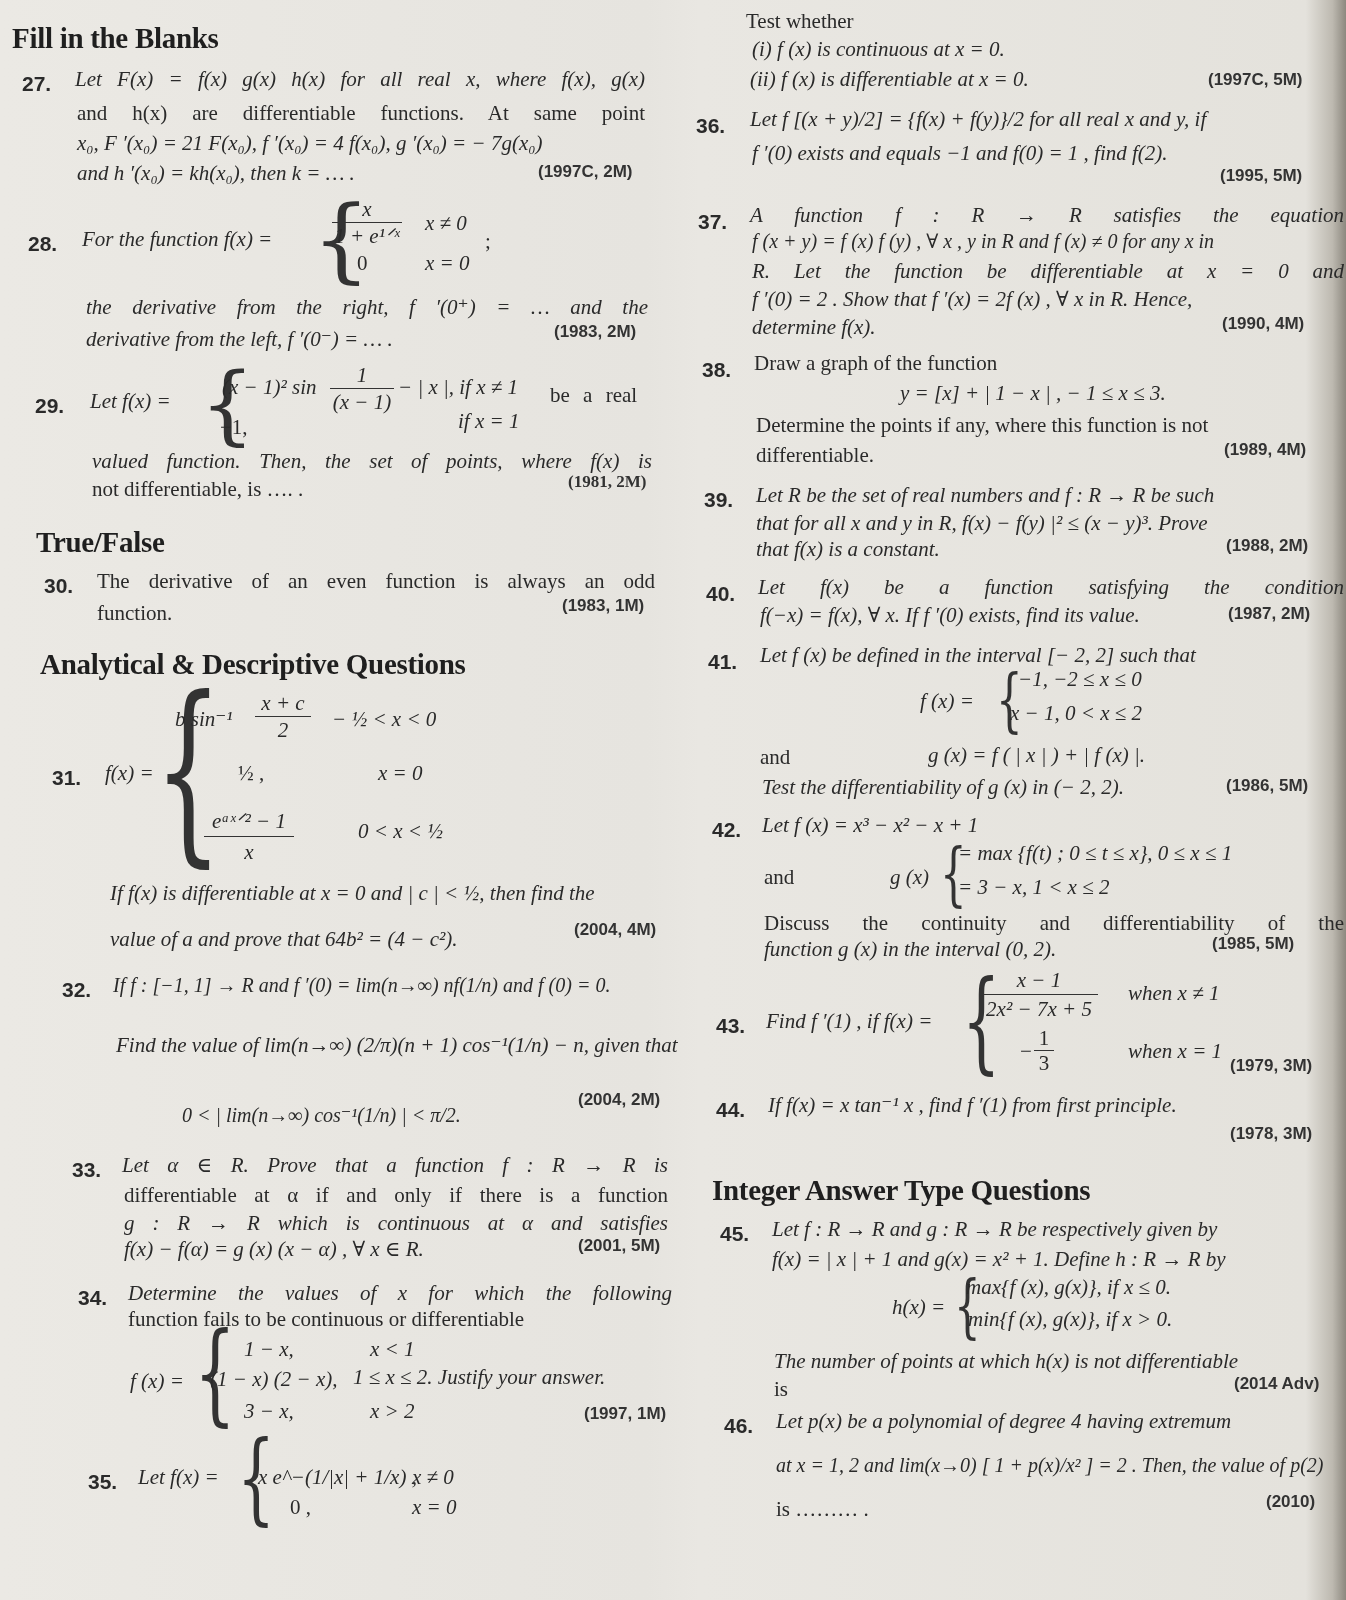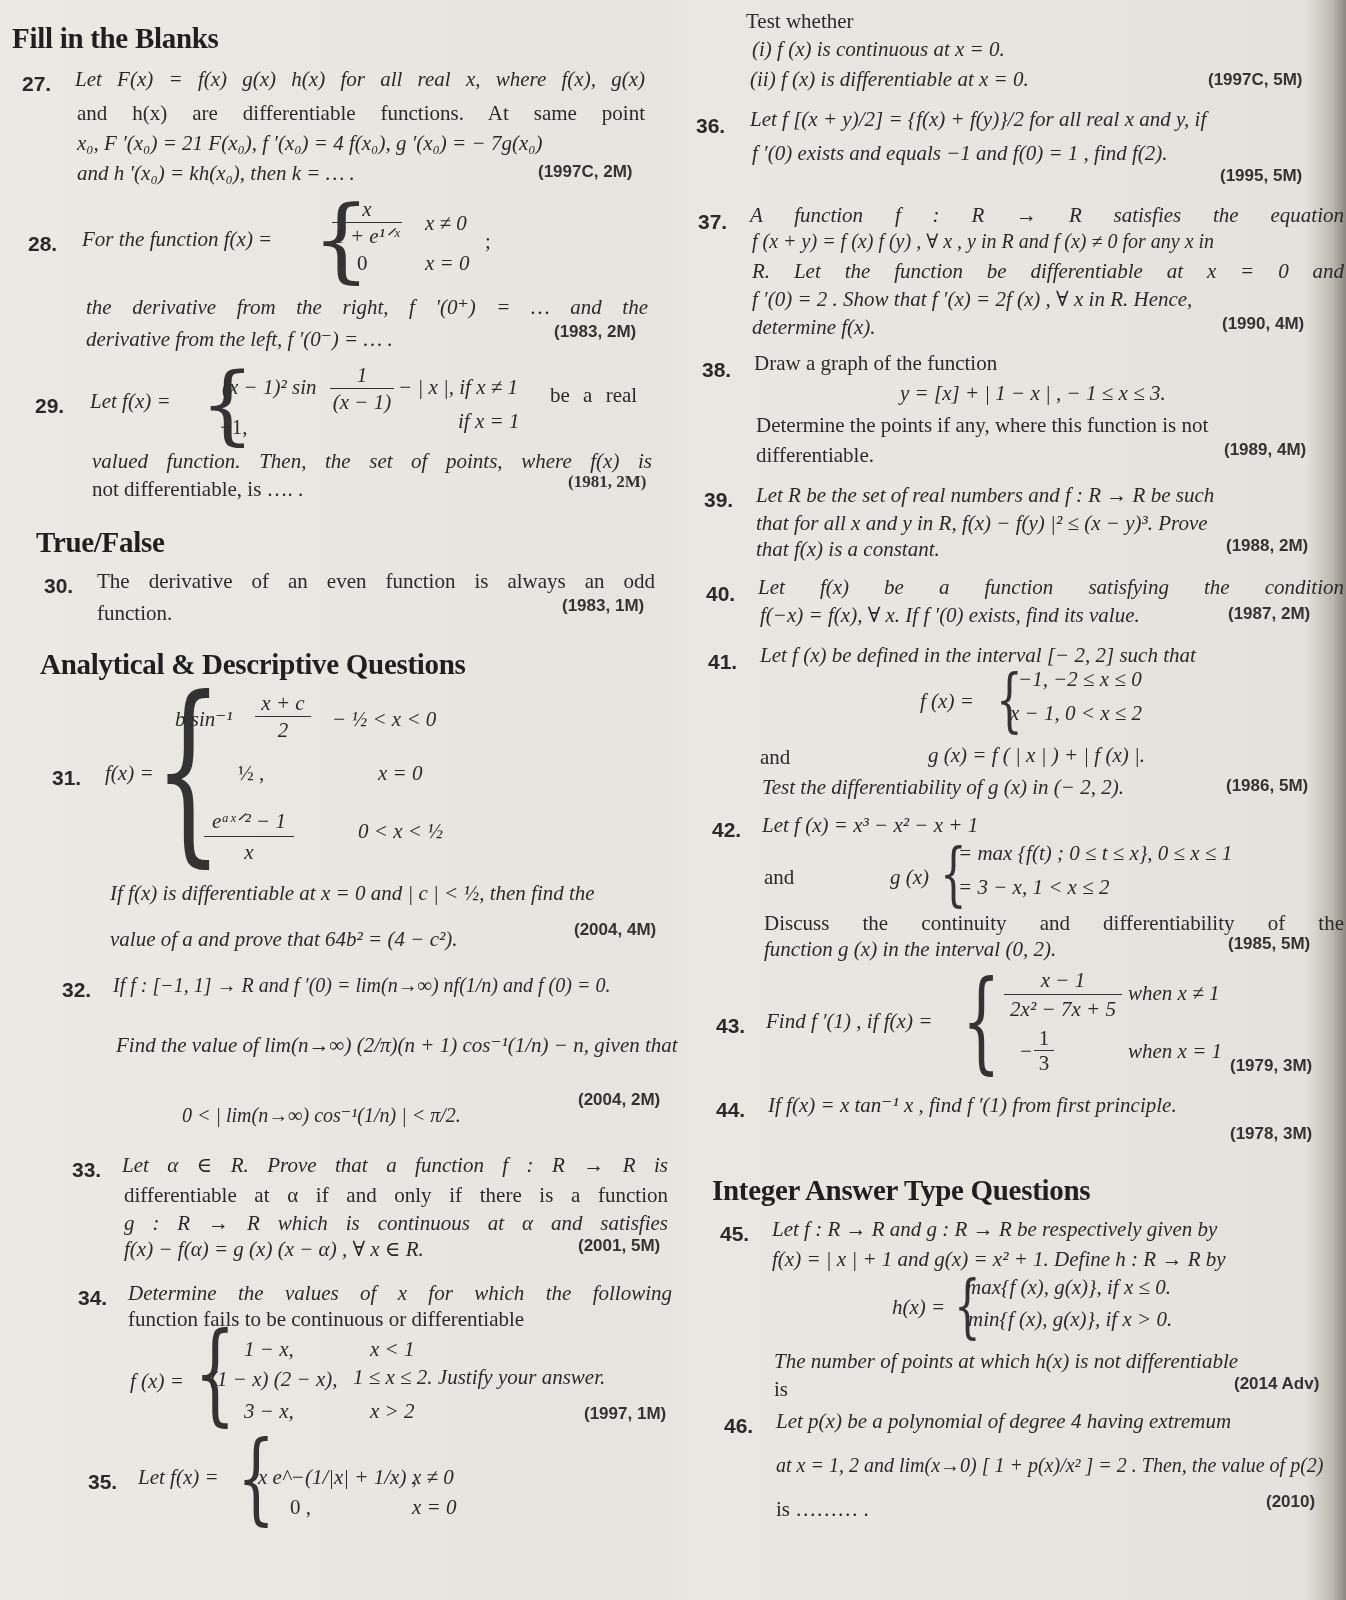--- a/index.html
+++ b/index.html
@@ -214,28 +214,28 @@
     <div>
       <span class="abs qn" style="left:12px;top:818px;">42.</span>
       <div class="abs t it" style="left:62px;top:810px;">Let f (x) = x³ − x² − x + 1</div>
       <div class="abs t" style="left:64px;top:862px;">and</div>
       <div class="abs t it" style="left:190px;top:862px;">g (x)</div>
       <span class="abs brace" style="left:240px;top:834px;font-size:70px;line-height:80px;transform:scaleX(0.6);transform-origin:left;">{</span>
       <div class="abs t it" style="left:258px;top:838px;">= max {f(t) ; 0 ≤ t ≤ x}, 0 ≤ x ≤ 1</div>
       <div class="abs t it" style="left:258px;top:872px;">= 3 − x, 1 &lt; x ≤ 2</div>
       <div class="abs t just" style="left:64px;top:908px;width:580px;">Discuss the continuity and differentiability of the</div>
       <div class="abs t it" style="left:64px;top:934px;">function g (x) in the interval (0, 2).</div>
-      <span class="abs tag" style="left:528px;top:934px;">(1985, 5M)</span>
+      <span class="abs tag" style="left:512px;top:934px;">(1985, 5M)</span>
     </div>
 
     <div>
       <span class="abs qn" style="left:16px;top:1014px;">43.</span>
       <div class="abs t it" style="left:66px;top:1006px;">Find f ′(1) , if f(x) =</div>
       <span class="abs brace" style="left:262px;top:966px;font-size:110px;line-height:110px;transform:scaleX(0.55);transform-origin:left;">{</span>
-      <div class="abs t it" style="left:280px;top:966px;text-align:center;width:118px;line-height:28px;margin-left:24px;">
+      <div class="abs t it" style="left:280px;top:966px;text-align:center;width:118px;line-height:28px;">
         <span style="display:block;border-bottom:1px solid #333;">x − 1</span>
         <span style="display:block;">2x² − 7x + 5</span>
       </div>
       <div class="abs t it" style="left:428px;top:978px;">when x ≠ 1</div>
       <div class="abs t" style="left:320px;top:1036px;">−</div>
       <div class="abs t" style="left:334px;top:1026px;text-align:center;width:20px;line-height:24px;">
         <span style="display:block;border-bottom:1px solid #333;">1</span>
         <span style="display:block;">3</span>
       </div>
       <div class="abs t it" style="left:428px;top:1036px;">when x = 1</div>

